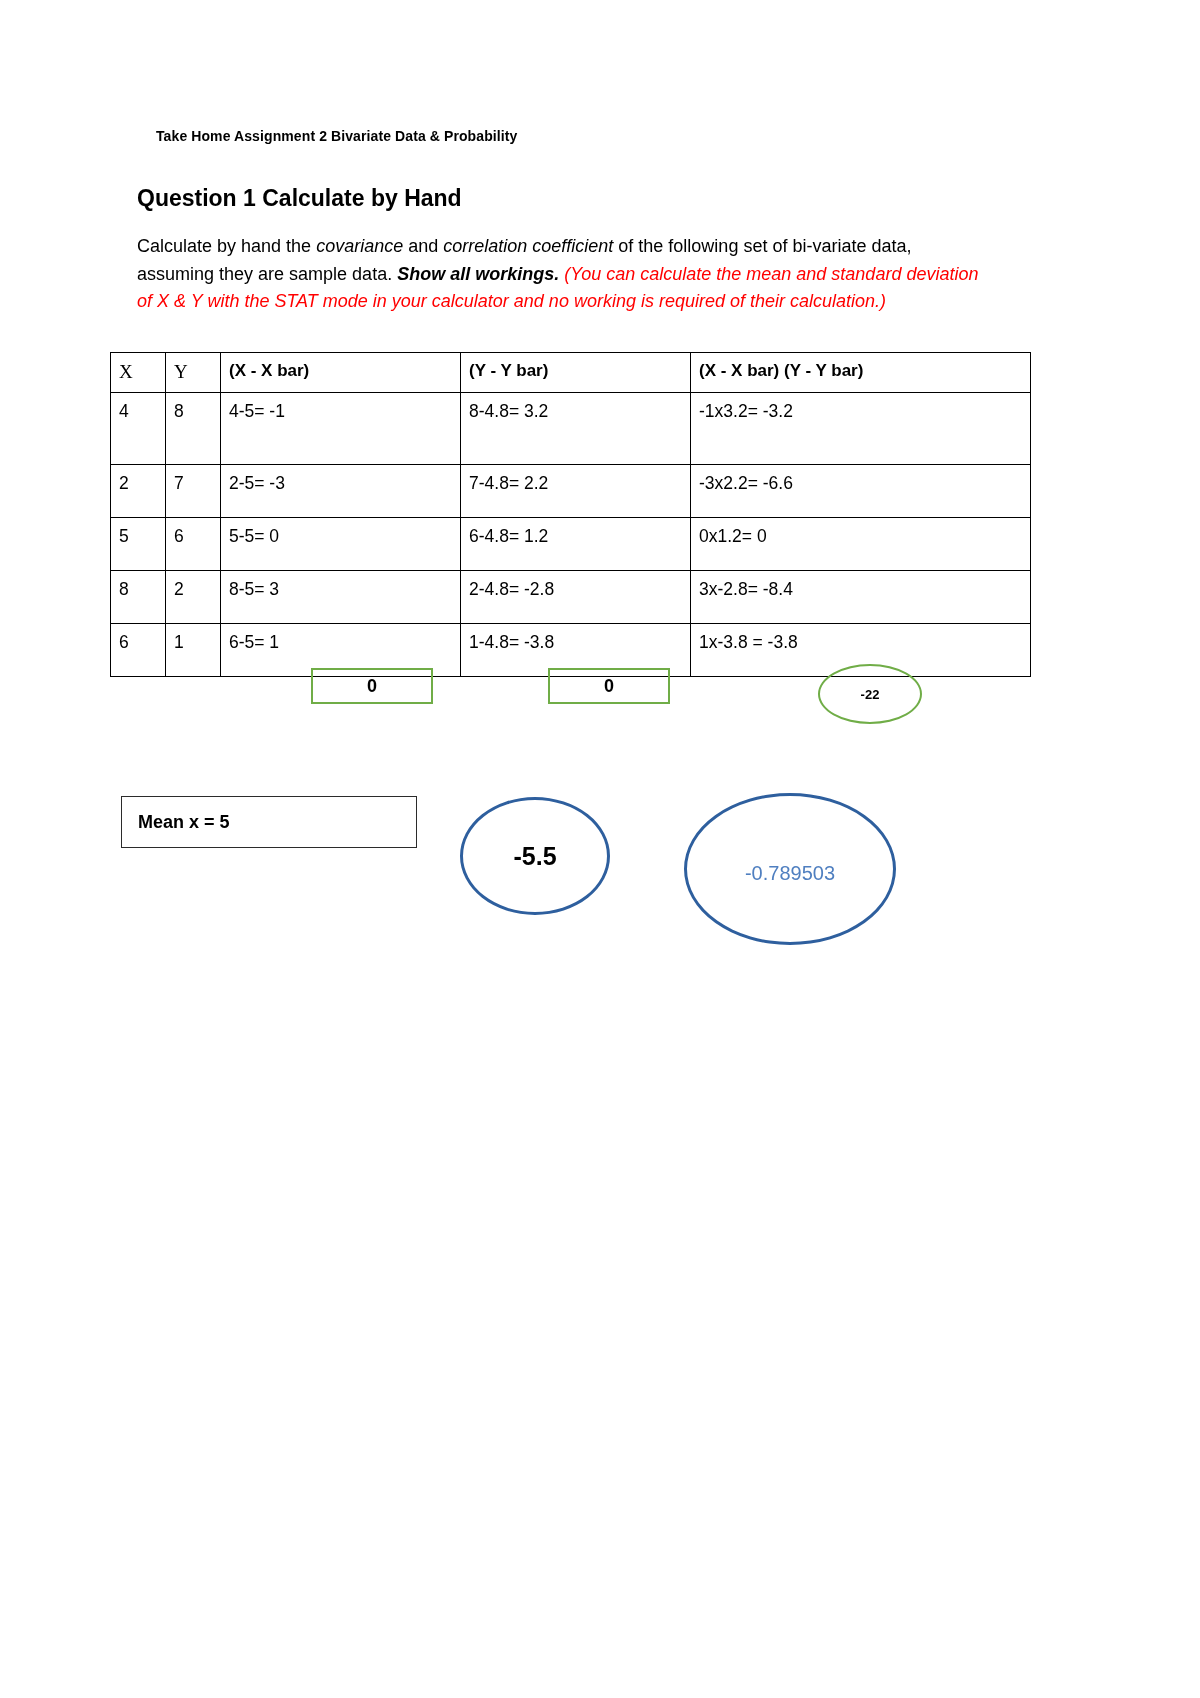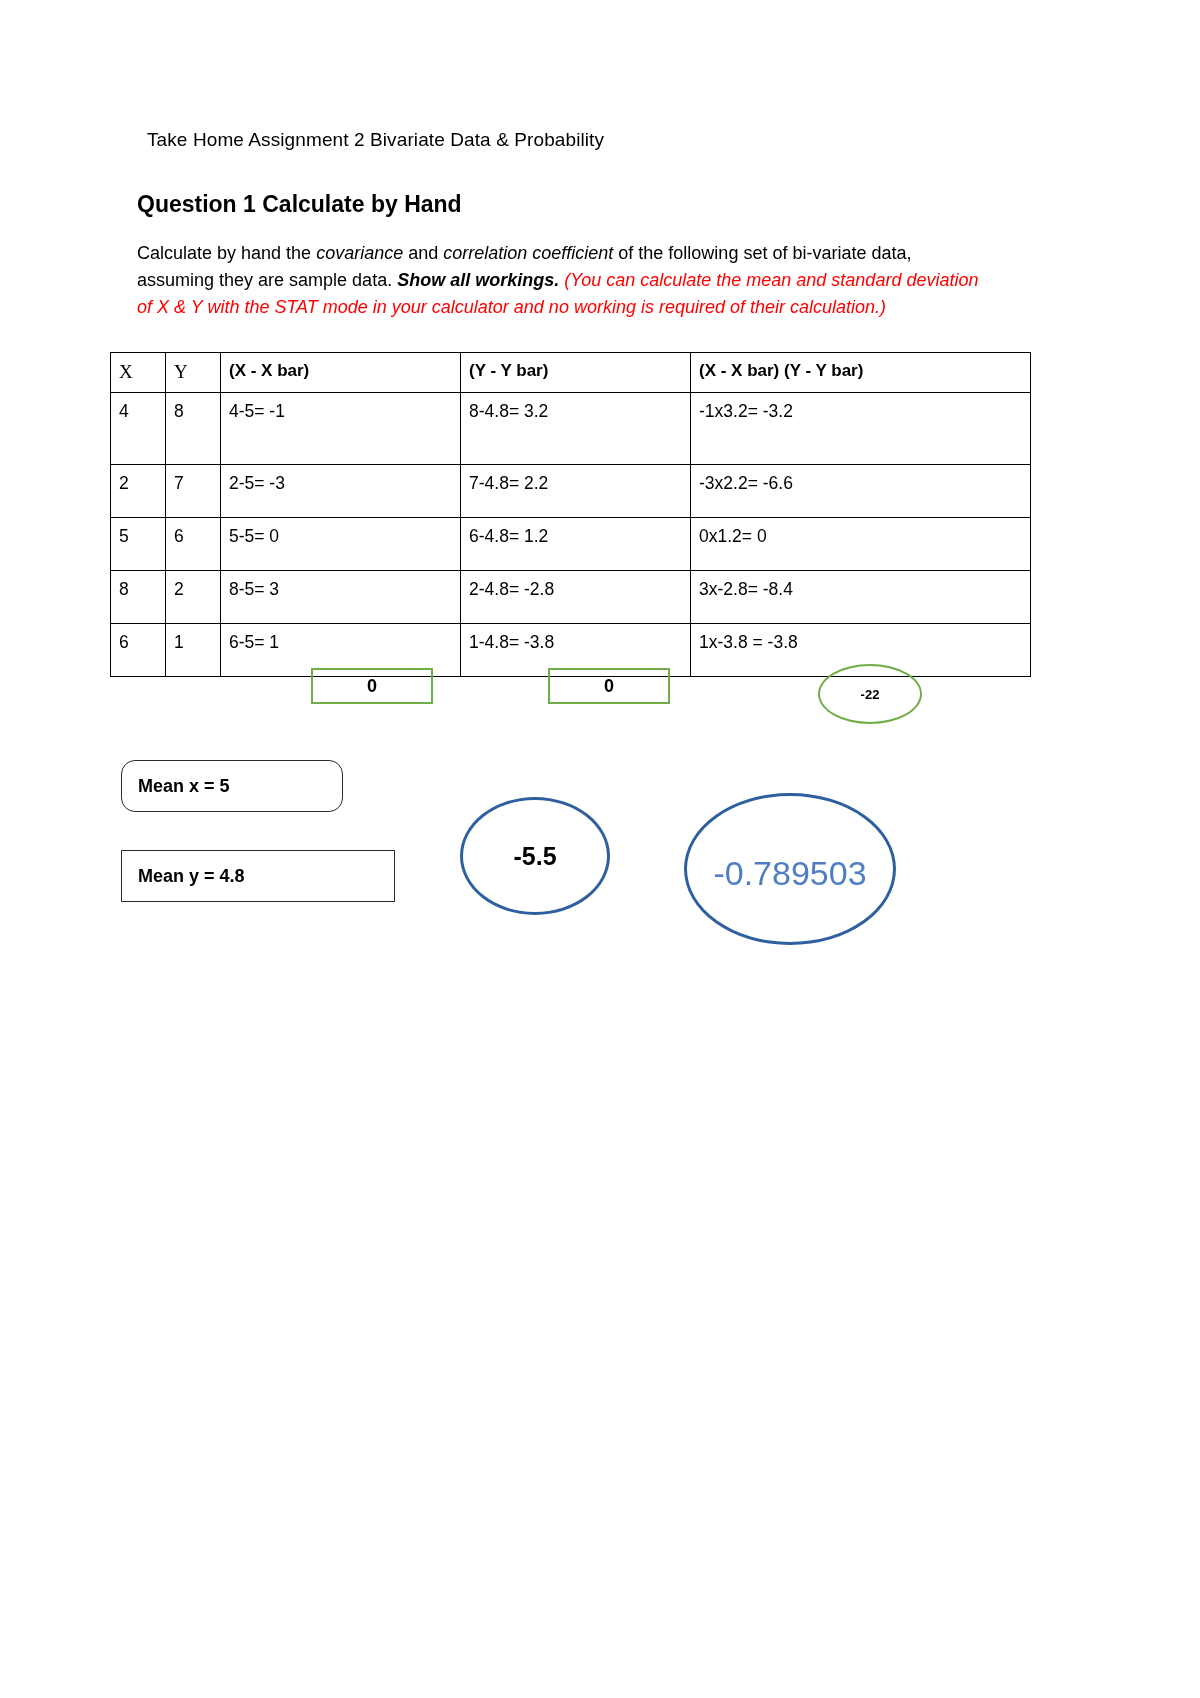--- a/index.html
+++ b/index.html
@@ -27,24 +27,24 @@
 
   .content {
     position: absolute;
     left: 137px;
     top: 128px;
     width: 930px;
   }
 
   
   .doc-title {
-    font-size: 19px;
-    font-weight: normal;
+    font-size: 14px;
+    font-weight: bold;
     letter-spacing: 0.1px;
-    margin: 0 0 0 10px;
+    margin: 0 0 0 19px;
     line-height: 1.25;
   }
   .section-heading {
     font-size: 23px;
     font-weight: bold;
     margin: 38px 0 0 0;
     line-height: 1.25;
   }
 
   
@@ -129,21 +129,21 @@
     position: absolute;
     border: 1.6px solid #2b2b2b;
     background: transparent;
     display: flex;
     align-items: center;
     padding-left: 16px;
     font-size: 18px;
     font-weight: bold;
     color: #000000;
   }
-  #mean-x-box { left: 121px; top: 760px; width: 222px; height: 52px; border-radius: 14px; }
+  #mean-x-box { left: 121px; top: 796px; width: 296px; height: 52px; }
   #mean-y-box { left: 121px; top: 850px; width: 274px; height: 52px; }
 
   
   .blue-ellipse {
     position: absolute;
     border: 3px solid #2e5f9e;
     border-radius: 50%;
     display: flex;
     align-items: center;
     justify-content: center;
@@ -156,21 +156,21 @@
     height: 118px;
     font-size: 25px;
     font-weight: bold;
     color: #000000;
   }
   #corr-ellipse {
     left: 684px;
     top: 793px;
     width: 212px;
     height: 152px;
-    font-size: 34px;
+    font-size: 20px;
     color: #4f7fc0;
     overflow: hidden;
   }
   #corr-ellipse .val {
     white-space: nowrap;
     transform: translateY(4px);
   }
 </style>
 </head>
 <body>
@@ -235,21 +235,20 @@
   </table>
 
   <div class="green-box" id="sum-x-box">0</div>
 
   <div class="green-box" id="sum-y-box">0</div>
 
   <div class="green-ellipse">-22</div>
 
   <div class="mean-box" id="mean-x-box">Mean x = 5</div>
 
-  <div class="mean-box" id="mean-y-box">Mean y = 4.8</div>
 
   <div class="blue-ellipse" id="cov-ellipse">-5.5</div>
 
   <div class="blue-ellipse" id="corr-ellipse">
     <span class="val">-0.789503</span>
   </div>
 
 </div>
 
 </body></html>

